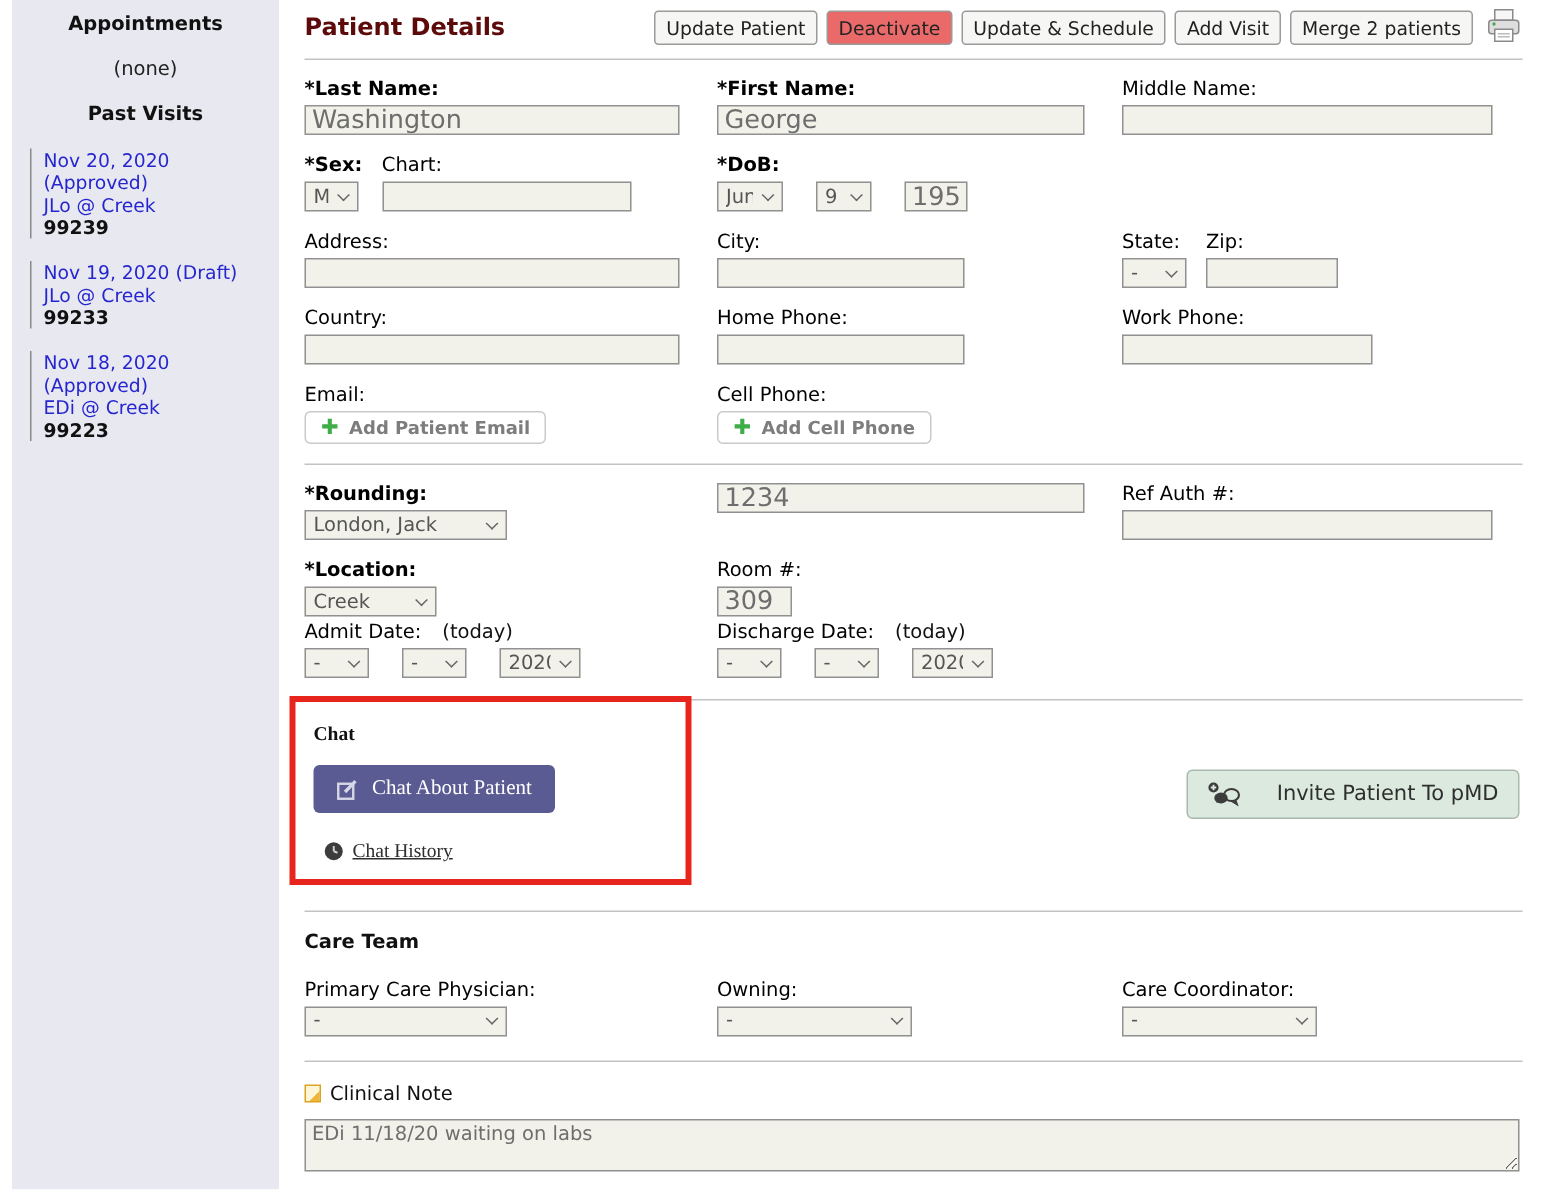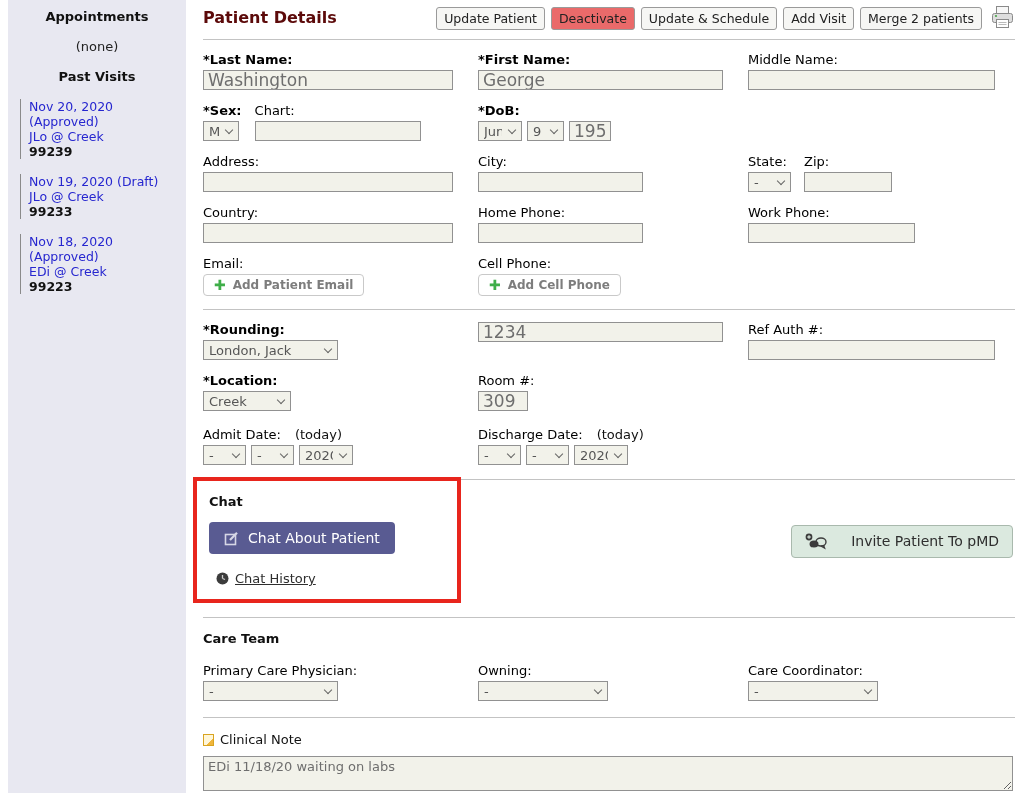--- a/index.html
+++ b/index.html
@@ -27,46 +27,46 @@
   .hdr{display:flex;align-items:flex-start;padding-top:8px;}
   .title{font-size:16px;font-weight:bold;color:var(--title-maroon);flex:0 0 auto;}
   .hdr-buttons{margin-left:auto;display:flex;align-items:center;gap:6px;margin-top:-3px;}
   .tbtn{font-family:inherit;font-size:12.5px;color:#222;background:#f6f6f4;border:1px solid #9a9a9a;border-radius:3px;padding:3px 7px;cursor:pointer;white-space:nowrap;}
   .tbtn.danger{background:var(--deactivate-red);}
   .printer{margin-left:2px;cursor:pointer;line-height:0;}
   hr.sep{border:none;border-top:1px solid var(--separator);margin:7px 0 0 0;}
 
   .form{margin-top:12px;}
   .row{display:grid;grid-template-columns:275px 270px 1fr;margin-bottom:13px;}
-  .row.tight{margin-bottom:16px;}
+  .row.tight{margin-bottom:3px;}
   .grp .lbl{display:block;margin-bottom:3px;font-size:13px;color:#000;white-space:nowrap;}
   .lbl.req{font-weight:bold;}
   .inline{display:flex;gap:13px;}
   .inline .grp{display:flex;flex-direction:column;}
-  .ctl-row{display:flex;gap:5px;align-items:center;}
+  .ctl-row{display:flex;gap:22px;align-items:center;}
   .lbl-row{display:flex;gap:14px;margin-bottom:3px;}
   .lbl-row .lbl{margin-bottom:0;}
 
   .tb{font-family:inherit;font-size:17px;color:#6e6e6e;background:var(--field-bg);border:1px solid var(--field-border);height:20px;padding:1px 4px;}
   .sel{display:inline-flex;align-items:center;background:var(--field-bg);border:1px solid var(--field-border);height:20px;padding:0 5px;color:#555;cursor:pointer;}
   .sel-val{flex:1 1 auto;font-size:13px;white-space:nowrap;overflow:hidden;}
   .chev{flex:0 0 auto;width:6px;height:6px;border-right:1.6px solid #666;border-bottom:1.6px solid #666;transform:rotate(45deg);margin:-3px 1px 0 7px;}
 
   .w250{width:250px;} .w245{width:245px;} .w247{width:247px;} .w165{width:165px;} .w167{width:167px;}
   .w36{width:36px;} .w166{width:166px;} .w44{width:44px;} .w37{width:37px;} .w43{width:43px;}
   .w54{width:54px;} .w88{width:88px;} .w135{width:135px;} .w130{width:130px;} .w50{width:50px;} .w42{width:42px;}
 
   .addbtn{display:inline-flex;align-items:center;gap:7px;background:#fff;border:1px solid #c9c9c9;border-radius:4px;padding:3px 10px;font-family:inherit;font-size:12px;font-weight:bold;color:#7d7d7d;cursor:pointer;}
   .plus{color:var(--plus-green);font-size:14px;font-weight:bold;line-height:12px;}
 
   .today{font-size:13px;color:#111;cursor:pointer;}
 
   
   .chat-row{position:relative;display:flex;align-items:center;margin:0;padding:14px 0 22px 0;}
-  .chat-left{padding-left:6px;}
+  .chat-left{padding-left:6px;font-family:Liberation Serif, serif;}
   .chat-title{font-weight:bold;font-size:13px;margin-bottom:13px;}
   .chat-btn{display:inline-flex;align-items:center;gap:9px;background:var(--chat-purple);color:#fff;border:none;border-radius:4px;padding:8px 15px;font-family:inherit;font-size:14px;cursor:pointer;}
   .chat-hist{display:inline-flex;align-items:center;gap:6px;margin:17px 0 0 7px;color:#2e2e2e;font-size:13px;text-decoration:underline;cursor:pointer;}
   .annotation{position:absolute;left:-10px;top:-3px;width:268px;height:126px;border:4px solid var(--annotation-red);pointer-events:none;}
   .invite-btn{margin-left:auto;margin-right:2px;display:inline-flex;align-items:center;gap:24px;background:var(--invite-mint);border:1px solid #a9b9ad;border-radius:4px;padding:7px 13px;font-family:inherit;font-size:14px;color:#2e2e2e;cursor:pointer;}
 
   
   .ct-title{font-weight:bold;font-size:13px;margin:13px 0 17px 0;}
   .note-row{display:flex;align-items:center;gap:6px;margin:14px 0 9px 0;}
   .note-icon{width:11px;height:12px;background:linear-gradient(135deg,#fff6d8 65%,#f0b63c 65%);border:1px solid #d9a420;}

